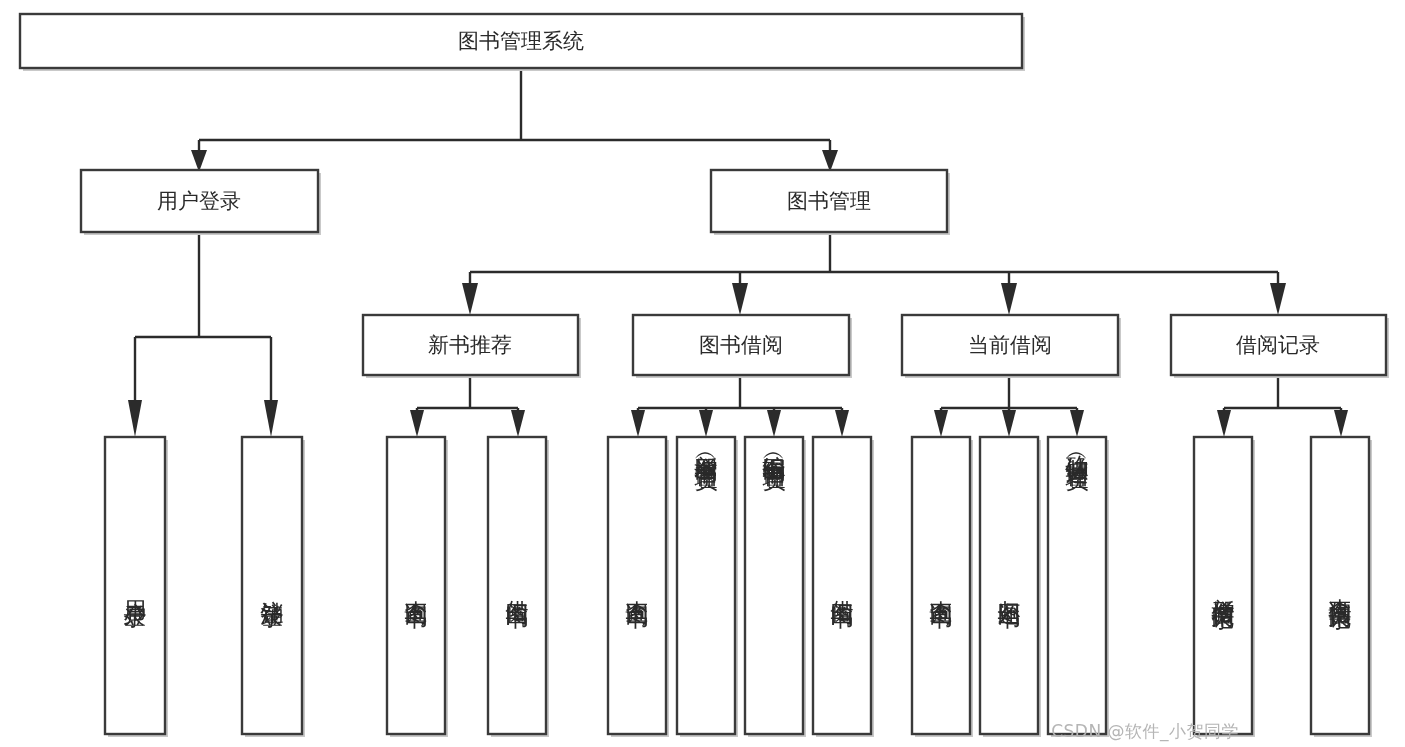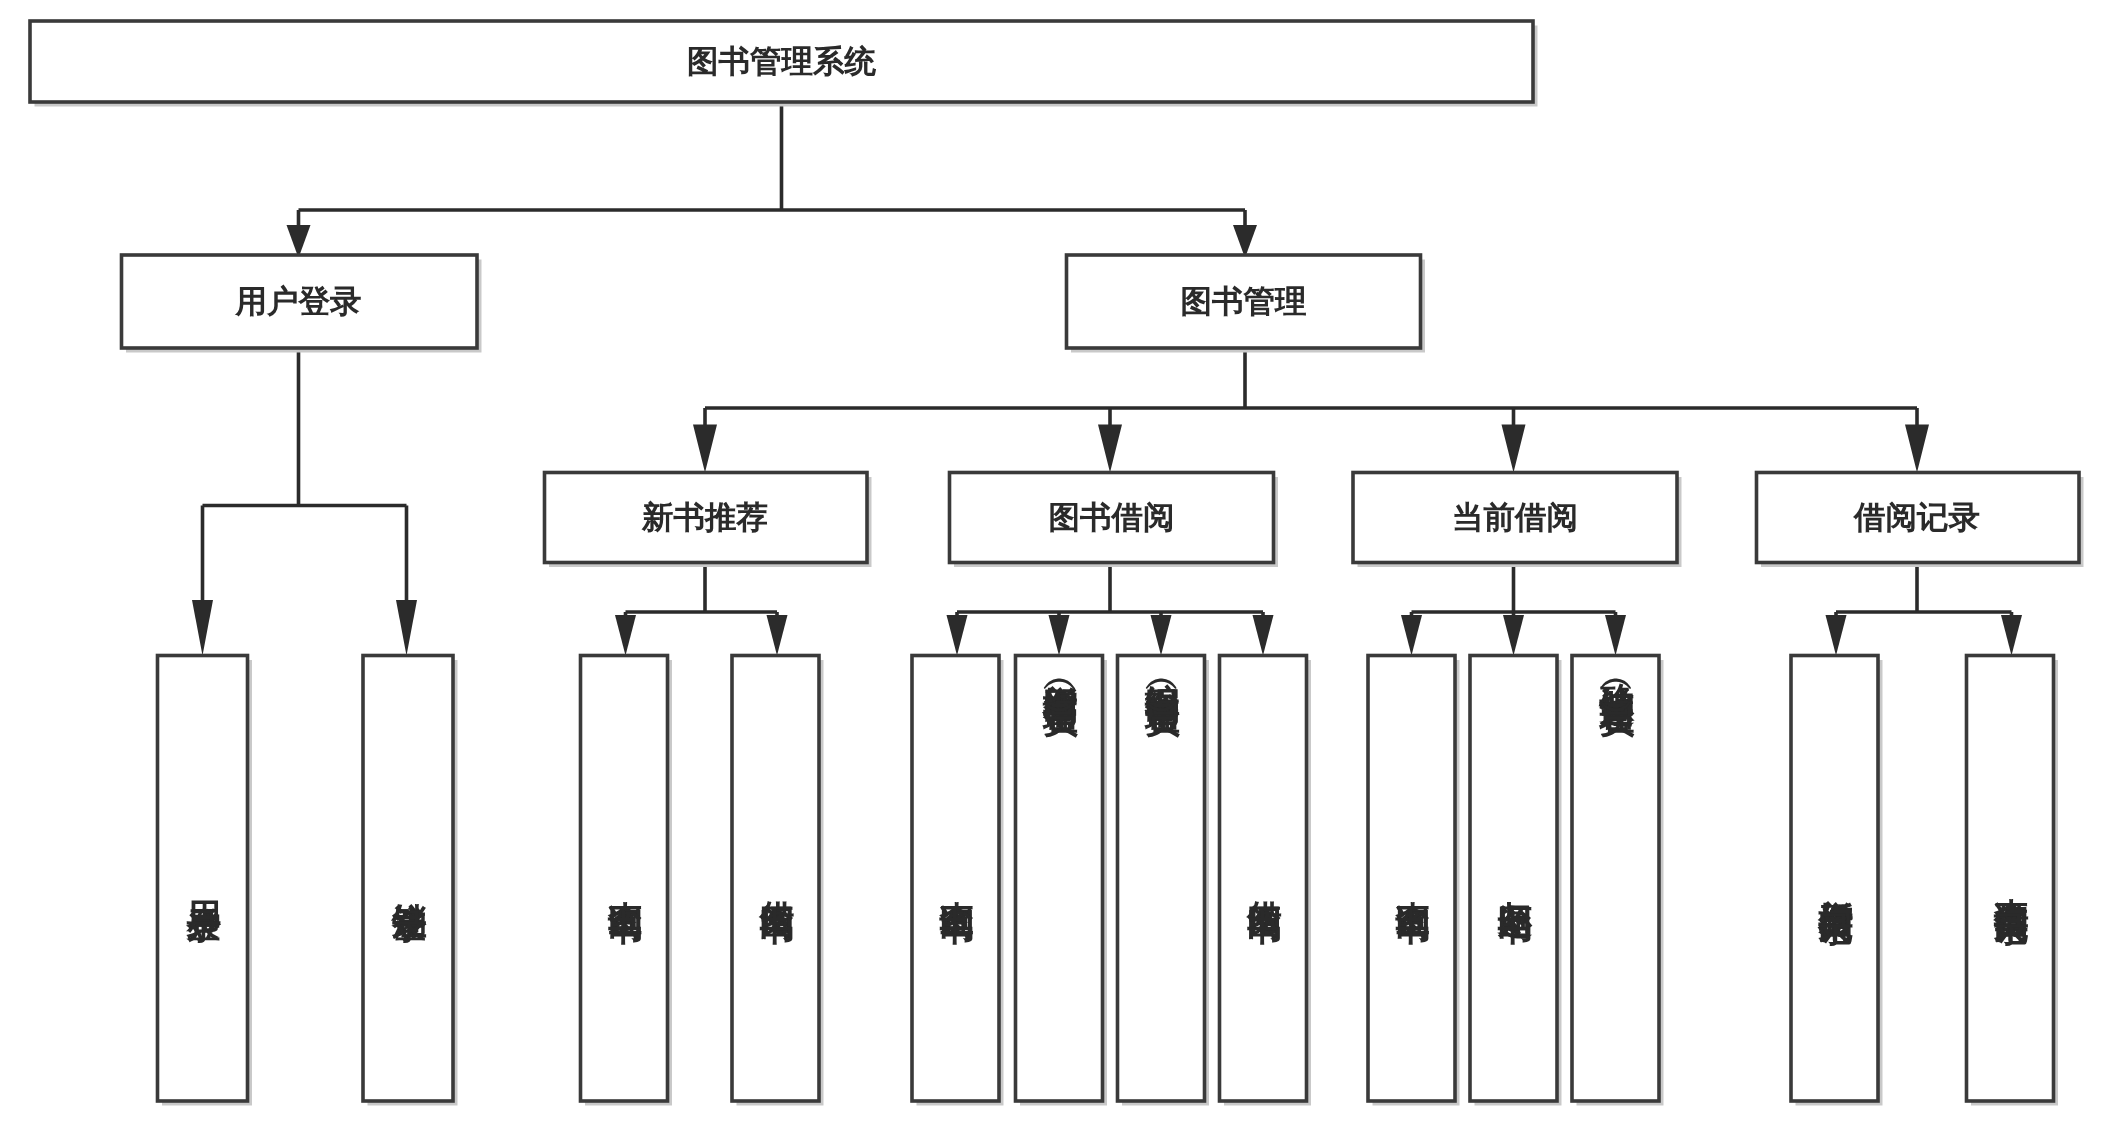--- a/index.html
+++ b/index.html
@@ -13,21 +13,20 @@
     height: 747px;
     position: relative;
     font-family: "DejaVu Sans", "Liberation Sans", sans-serif;
     overflow: hidden;
   }
   #diagram-root {
     position: absolute;
     left: 0; top: 0;
     width: 1251px;
     height: 747px;
-    font-weight: bold;
   }
   svg.diagram {
     display: block;
     width: 1405px;
     height: 747px;
   }
   .node-box {
     fill: #ffffff;
     stroke: #3a3a3a;
     stroke-width: 2.4;
@@ -284,13 +283,14 @@
     <div class="leaf-label">确认归还（管理员）</div>
   </div>
 
   <div class="leaf-label-wrap" style="left:1194px; top:437px; width:58px; height:297px;">
     <div class="leaf-label">新增借阅记录</div>
   </div>
   <div class="leaf-label-wrap" style="left:1311px; top:437px; width:58px; height:297px;">
     <div class="leaf-label">查询借阅记录</div>
   </div>
 
+  <div class="watermark">CSDN @软件_小贺同学</div>
 </div>
 
 </body></html>

